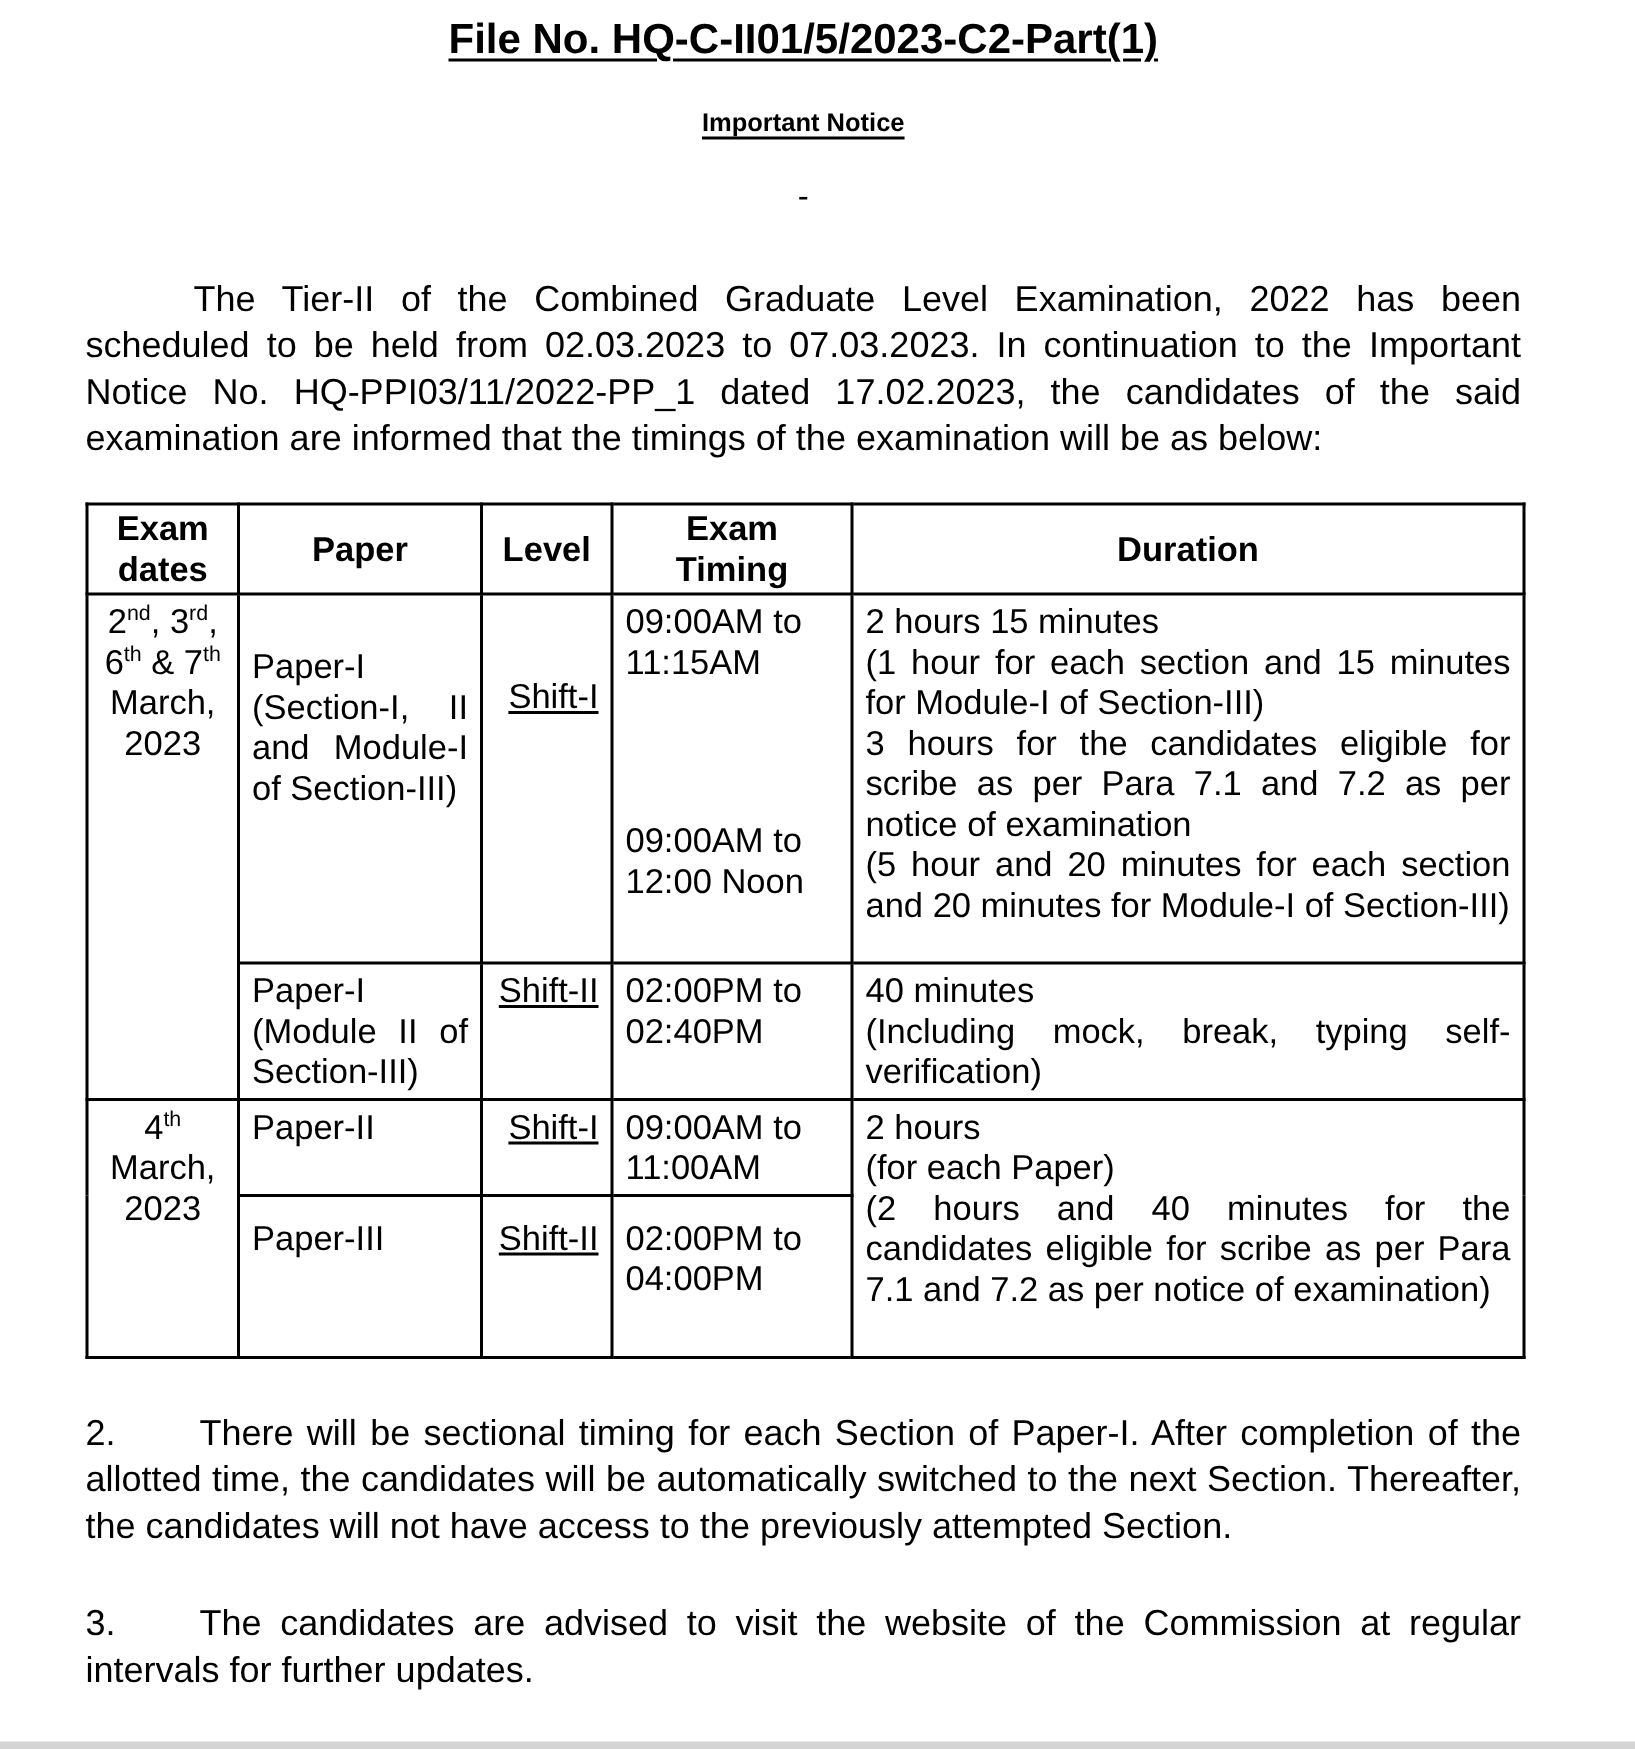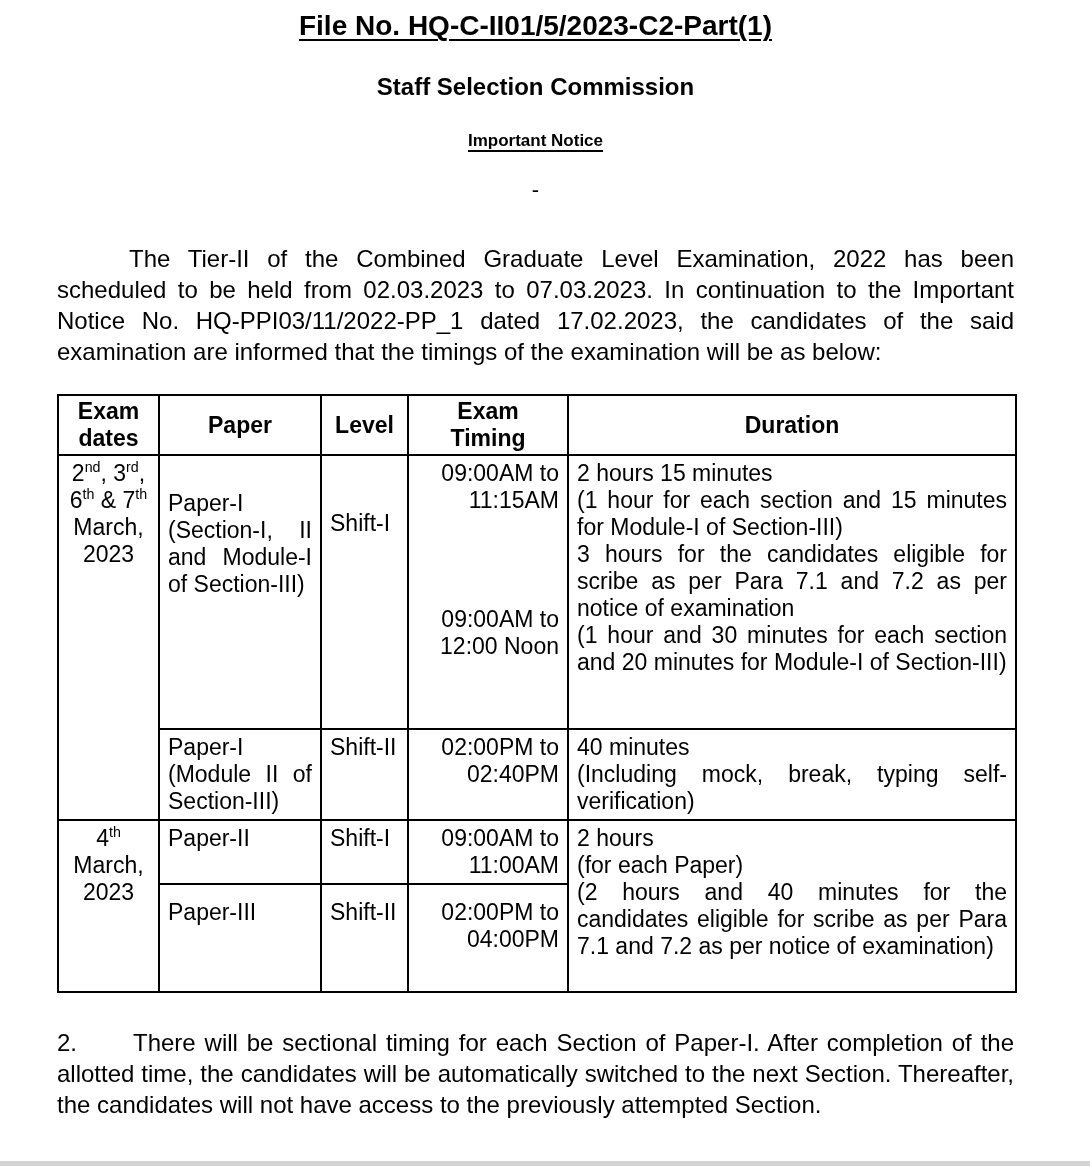--- a/index.html
+++ b/index.html
@@ -82,29 +82,29 @@
     vertical-align: middle !important;
     padding: 2px 4px !important;
   }
   .col-dates  { width: 101px; }
   .col-paper  { width: 162px; }
   .col-shift  { width: 87px;  }
   .col-timing { width: 160px; }
   .col-dur    { width: 448px; }
 
   tr.hrow  { height: 53px; }
-  tr.row1  { height: 274px; margin-top: 12px; }
+  tr.row1  { height: 246px; margin-top: 12px; }
   tr.row2  { height: 83px; }
   tr.row3  { height: 56px; margin-top: 37px; }
   tr.row4  { height: 108px; }
 
   td.c-dates { text-align: center; }
   td.c-paper { text-align: justify; }
-  td.c-shift { text-align: left; }
-  td.c-time  { text-align: right; }
+  td.c-shift { text-align: right; text-decoration: underline; }
+  td.c-time  { text-align: left; }
   td.c-dur   { text-align: justify; }
   td.c-dur p { margin: 0; }
 
   td.v-mid { vertical-align: middle; }
   .pt-paper1 { padding-top: 34px !important; }
   .pt-shift1 { padding-top: 54px !important; }
   .pt-row4   { padding-top: 14px !important; }
 
   .time-block2 { margin-top: 92px; }
   .gap-top-32  { margin-top: 32px; }
@@ -125,21 +125,20 @@
     background: #d4d4d4;
   }
 </style>
 </head>
 <body>
 
 <div class="page">
 
   <p class="file-no center">File No. HQ-C-II01/5/2023-C2-Part(1)</p>
 
-  <p class="org center">Staff Selection Commission</p>
 
   <p class="notice-title center">Important Notice</p>
 
   <p class="dash-line center">-</p>
 
   <p class="para intro">The Tier-II of the Combined Graduate Level Examination, 2022 has been scheduled to be held from 02.03.2023 to 07.03.2023. In continuation to the Important Notice No. HQ-PPI03/11/2022-PP_1 dated 17.02.2023, the candidates of the said examination are informed that the timings of the examination will be as below:</p>
 
   <table class="exam-table">
     <colgroup>
       <col class="col-dates">
@@ -162,21 +161,21 @@
         <td class="c-paper pt-paper1">Paper-I (Section-I, II and Module-I of Section-III)</td>
         <td class="c-shift pt-shift1">Shift-I</td>
         <td class="c-time">
           <div>09:00AM to<br>11:15AM</div>
           <div class="time-block2">09:00AM to<br>12:00 Noon</div>
         </td>
         <td class="c-dur">
           <p>2 hours 15 minutes</p>
           <p>(1 hour for each section and 15 minutes for Module-I of Section-III)</p>
           <p class="gap-top-32">3 hours for the candidates eligible for scribe as per Para 7.1 and 7.2 as per notice of examination</p>
-          <p>(1 hour and 30 minutes for each section and 20 minutes for Module-I of Section-III)</p>
+          <p>(5 hour and 20 minutes for each section and 20 minutes for Module-I of Section-III)</p>
         </td>
       </tr>
 
       <tr class="row2">
         <td class="c-paper">Paper-I (Module II of Section-III)</td>
         <td class="c-shift v-mid">Shift-II</td>
         <td class="c-time">02:00PM to<br>02:40PM</td>
         <td class="c-dur">
           <p>40 minutes</p>
           <p>(Including mock, break, typing self-verification)</p>

